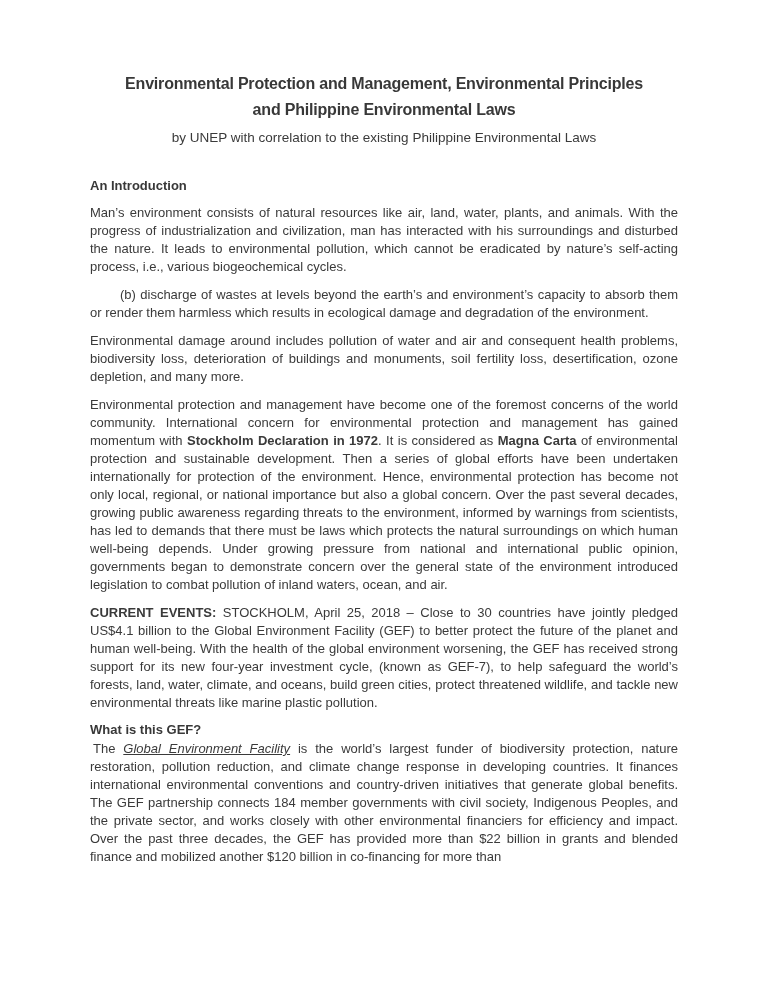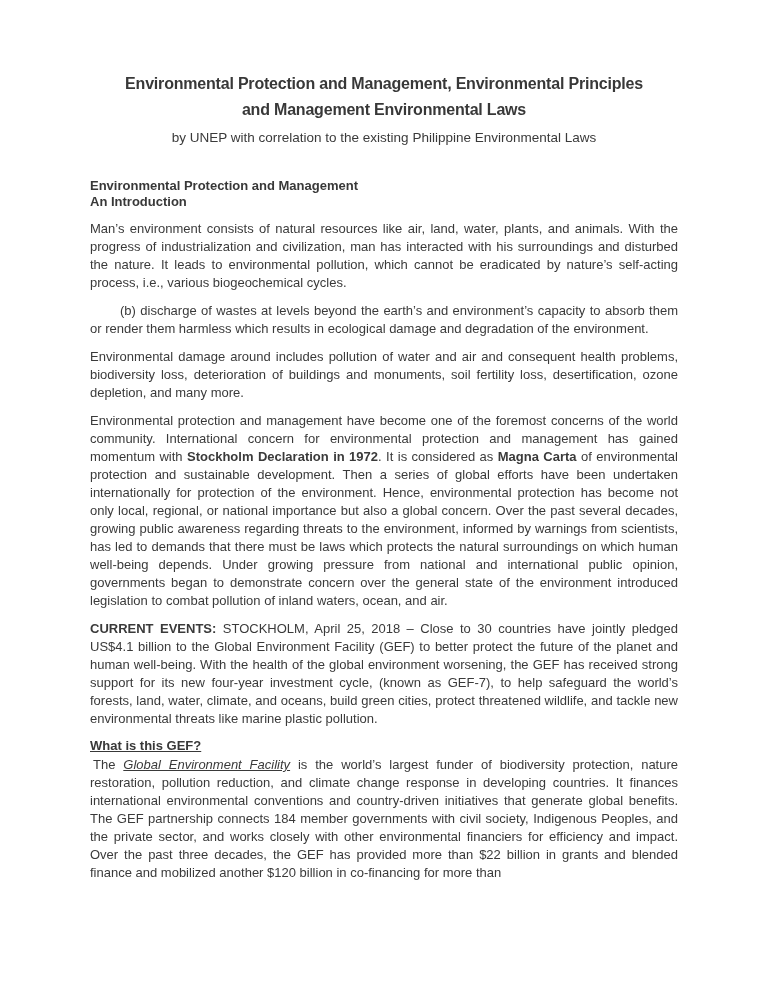--- a/index.html
+++ b/index.html
@@ -54,48 +54,46 @@
     margin: 0;
   }
   .body-p.indent {
     text-indent: 30px;
   }
   .body-group {
     margin-top: 10px;
   }
   .gef-heading {
     margin-top: 10px;
-    text-decoration: underline;
   }
   .gef-para {
     margin-top: 2px;
     text-indent: 3px;
   }
   .b {
     font-weight: bold;
   }
   .u {
     text-decoration: underline;
     font-style: italic;
   }
 </style>
 </head>
 <body>
 
 <div class="page">
 
   <h1 class="title">
       <span class="tline">Environmental Protection and Management, Environmental Principles</span>
-      <span class="tline">and Management Environmental Laws</span>
+      <span class="tline">and Philippine Environmental Laws</span>
     </h1>
 
   <div class="byline">by UNEP with correlation to the existing Philippine Environmental Laws</div>
 
   <div class="section-heading">
-      <div>Environmental Protection and Management</div>
       <div>An Introduction</div>
     </div>
 
   <p class="body-p">Man’s environment consists of natural resources like air, land, water, plants, and animals. With the progress of industrialization and civilization, man has interacted with his surroundings and disturbed the nature. It leads to environmental pollution, which cannot be eradicated by nature’s self-acting process, i.e., various biogeochemical cycles.</p>
 
   <div class="body-group">
       <p class="body-p tight indent">(b) discharge of wastes at levels beyond the earth’s and environment’s capacity to absorb them or render them harmless which results in ecological damage and degradation of the environment.</p>
     </div>
 
   <p class="body-p">Environmental damage around includes pollution of water and air and consequent health problems, biodiversity loss, deterioration of buildings and monuments, soil fertility loss, desertification, ozone depletion, and many more.</p>

